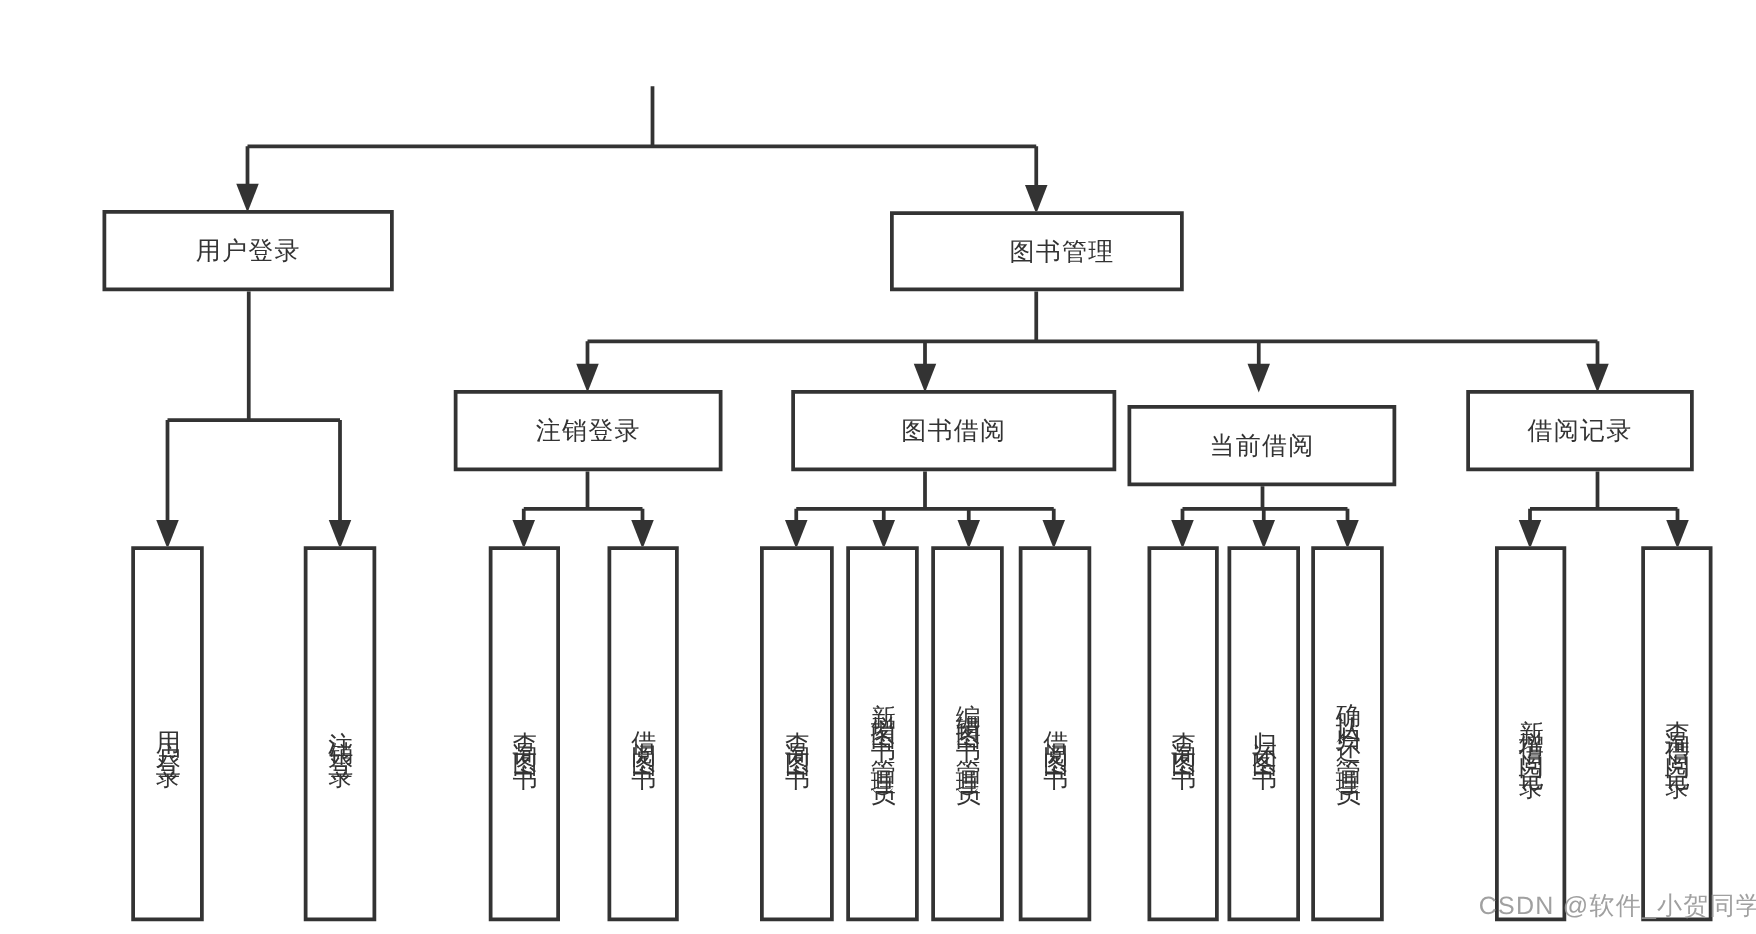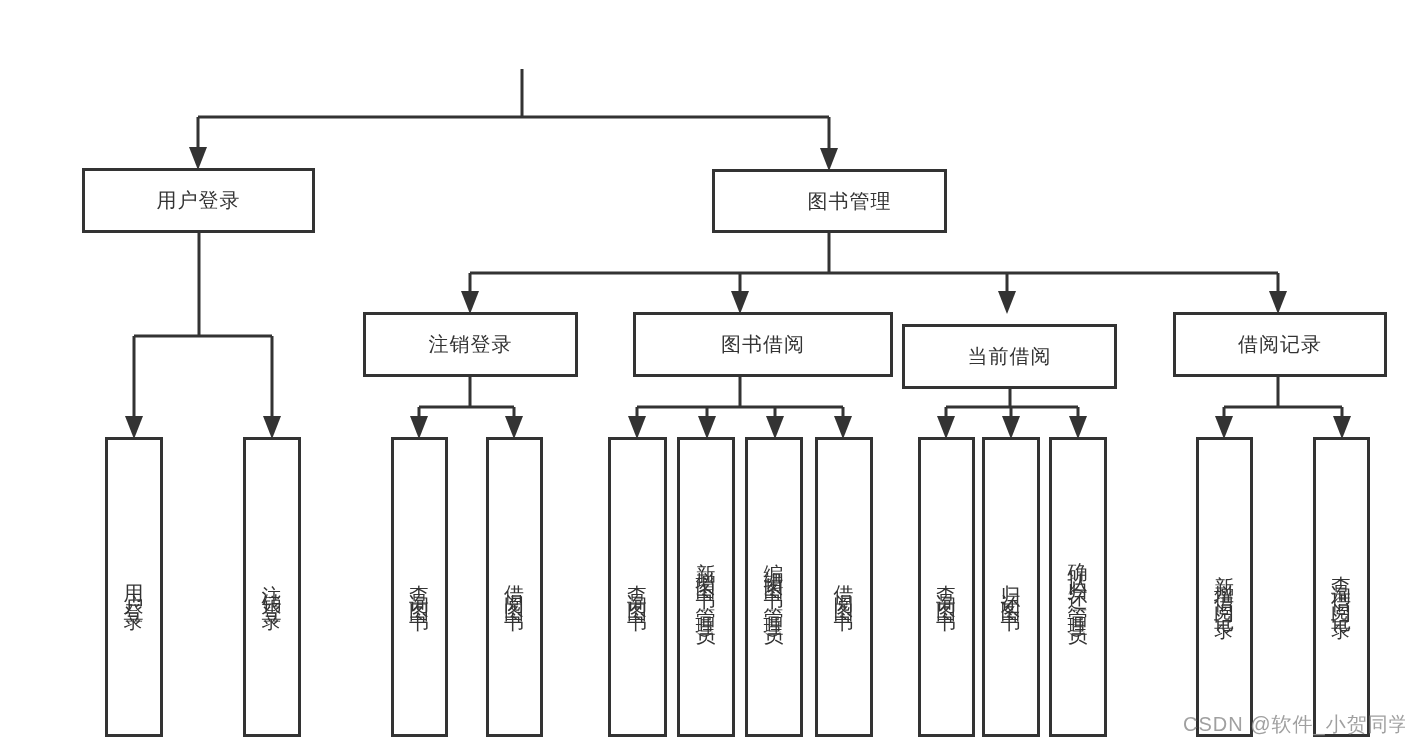--- a/index.html
+++ b/index.html
@@ -66,21 +66,21 @@
     </g>
   </svg>
 
 
   <div class="hbox" style="left:82px;top:168px;width:233px;height:65px;">用户登录</div>
   <div class="hbox" style="left:712px;top:169px;width:235px;height:64px;padding-left:40px;">图书管理</div>
 
   <div class="hbox" style="left:363px;top:312px;width:215px;height:65px;">注销登录</div>
   <div class="hbox" style="left:633px;top:312px;width:260px;height:65px;">图书借阅</div>
   <div class="hbox" style="left:902px;top:324px;width:215px;height:65px;">当前借阅</div>
-  <div class="hbox" style="left:1173px;top:312px;width:214px;height:65px;">借阅记录</div>
+  <div class="hbox" style="left:1173px;top:312px;width:182px;height:65px;">借阅记录</div>
 
   <div class="leaf" style="left:105px;width:58px;">
     <span class="vtext">用户登录</span>
   </div>
   <div class="leaf" style="left:243px;width:58px;">
     <span class="vtext">注销登录</span>
   </div>
 
   <div class="leaf" style="left:391px;width:57px;">
     <span class="vtext">查询图书</span>

